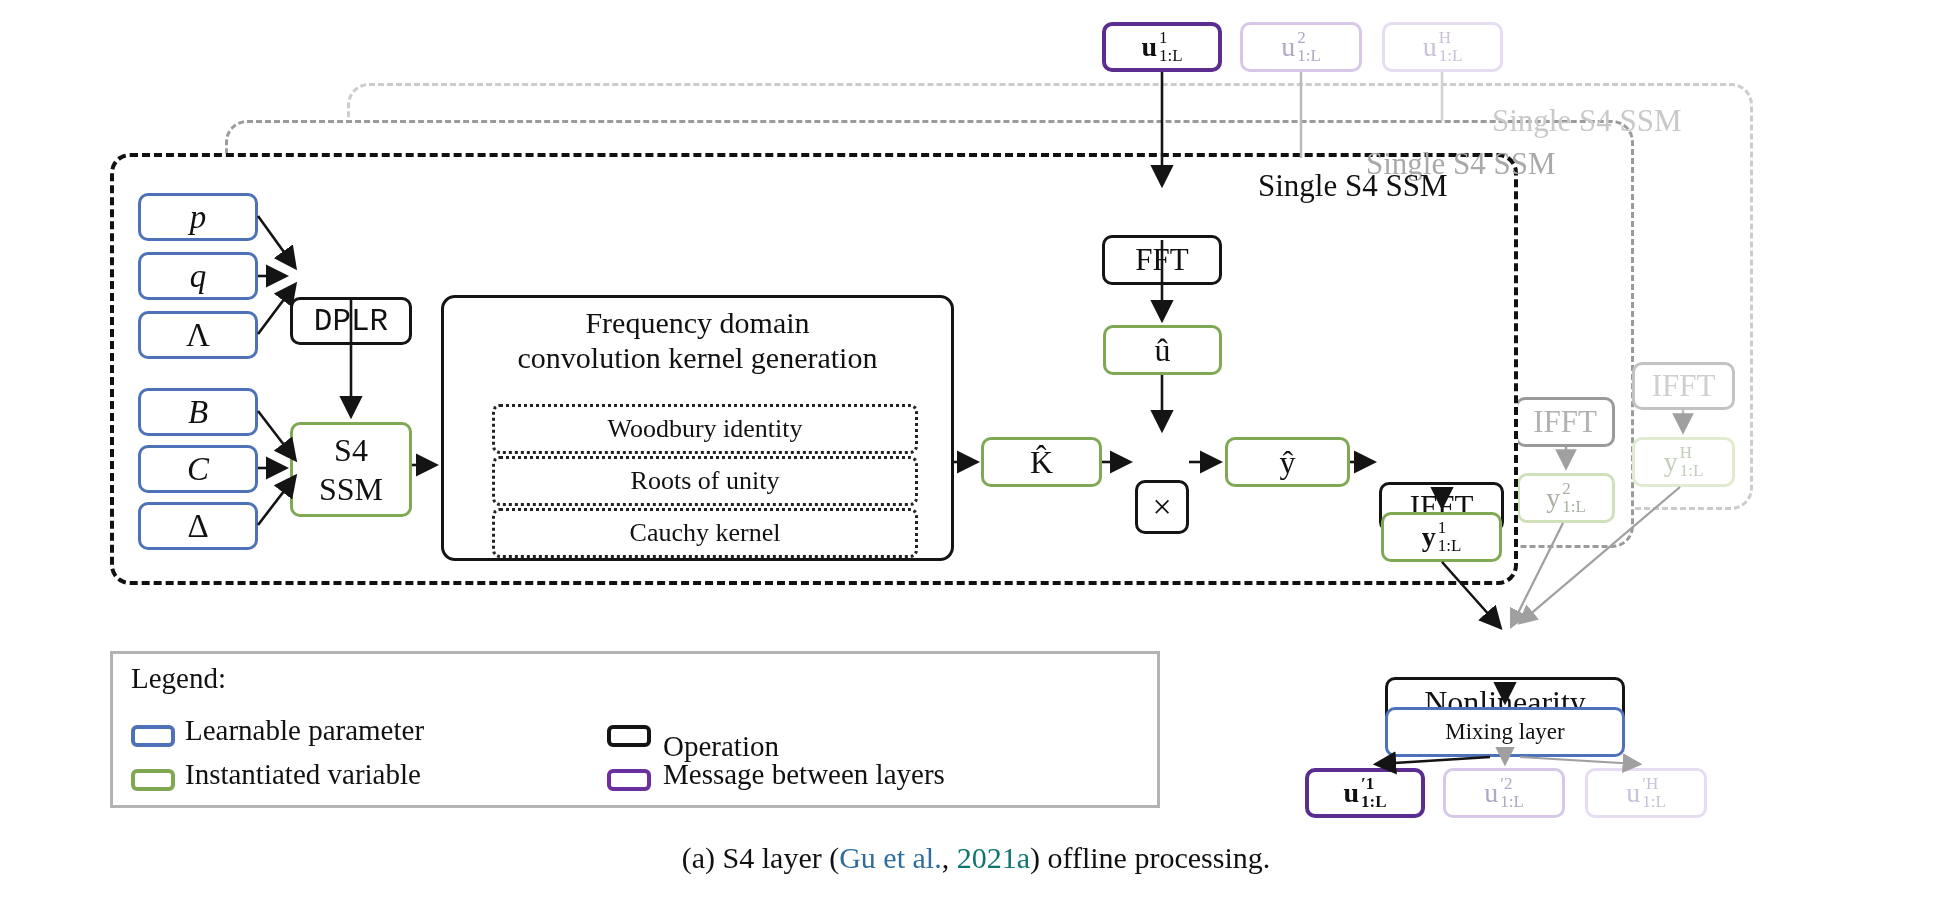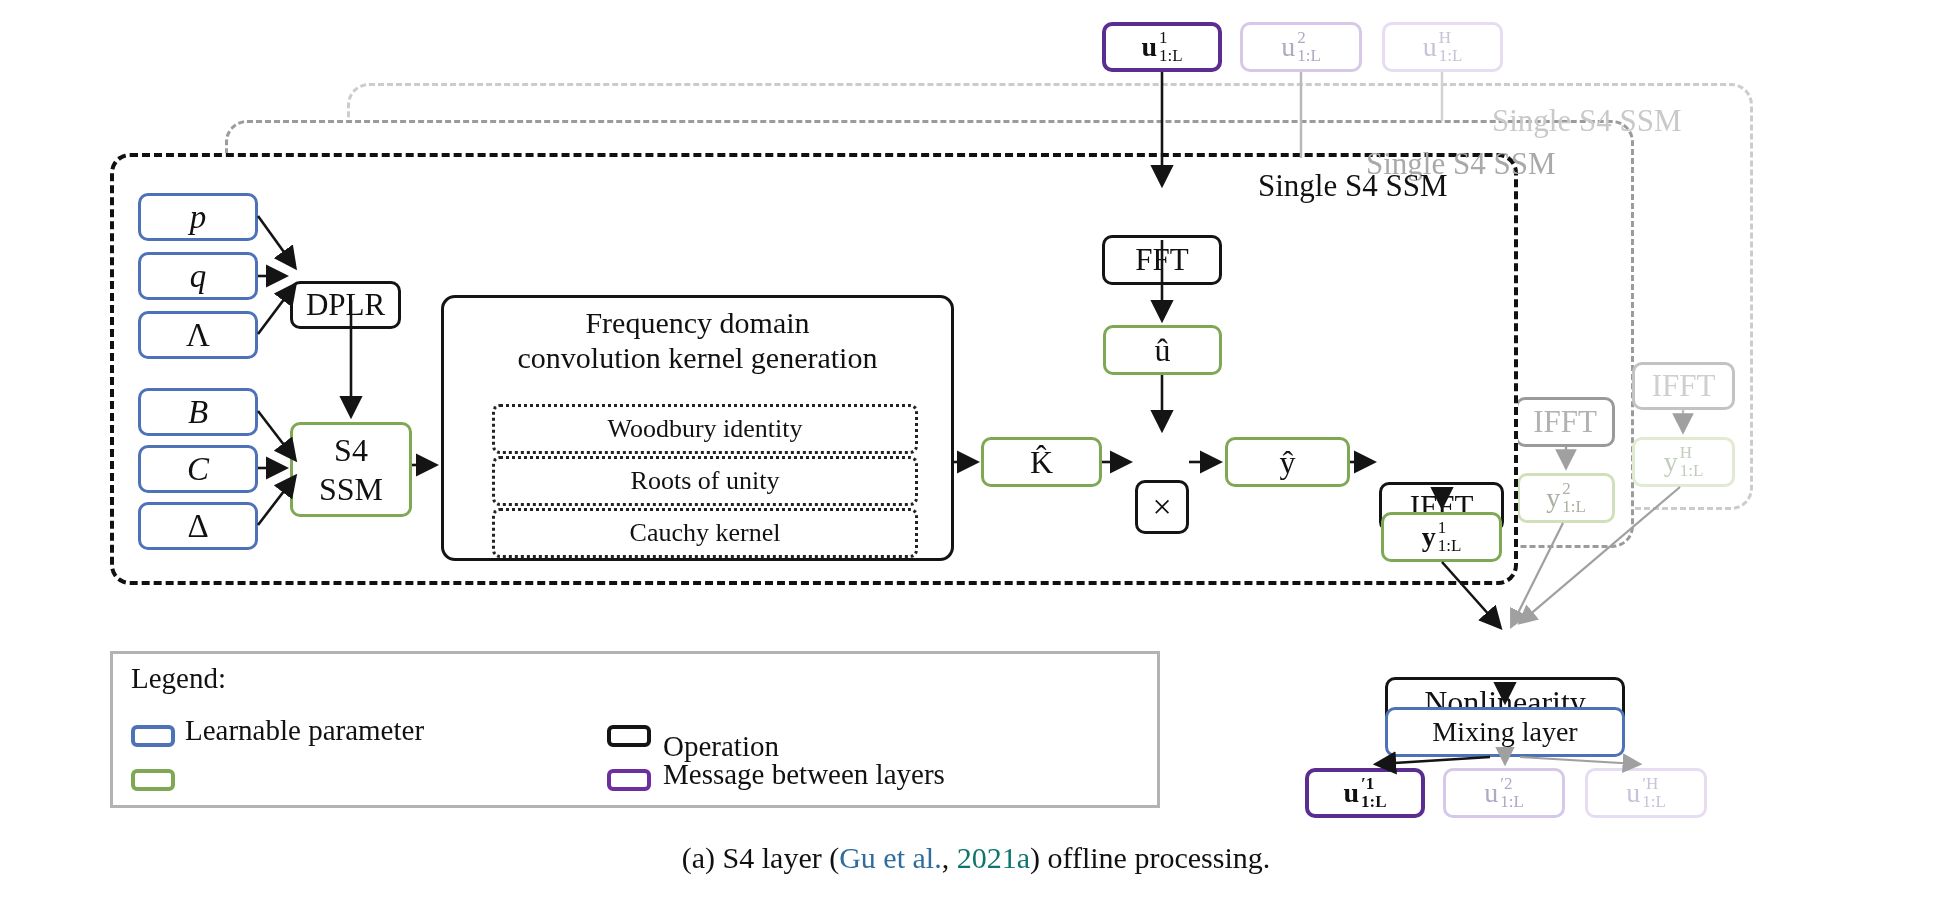--- a/index.html
+++ b/index.html
@@ -109,21 +109,21 @@
   <div class="box b-blue italic z5" style="left:138px;top:388px;width:120px;height:48px;">
     <span>B</span>
     </div>
   <div class="box b-blue italic z5" style="left:138px;top:445px;width:120px;height:48px;">
     <span>C</span>
     </div>
   <div class="box b-blue z5" style="left:138px;top:502px;width:120px;height:48px;">
     <span>Δ</span>
     </div>
 
-  <div class="box b-black z5" style="left:290px;top:236px;width:111px;height:48px;">
+  <div class="box b-black z5" style="left:290px;top:252px;width:122px;height:48px;font-family:Liberation Mono, monospace;">
     <span>DPLR</span>
     </div>
   <div class="box b-green z5" style="left:290px;top:422px;width:122px;height:95px;flex-direction:column;line-height:1.2;">
     <span>S4</span>
     <span>SSM</span>
   </div>
 
   <div class="box b-black z5" style="left:441px;top:250px;width:513px;height:266px;border-radius:14px;flex-direction:column;justify-content:flex-start;">
     <div style="font-size:30px;line-height:1.15;margin-top:8px;text-align:center;">
       <div>Frequency domain</div>
@@ -163,21 +163,21 @@
     <span class="bold">y</span>
     <span class="supsub">
         <span class="s">1</span>
         <span class="s">1:L</span>
       </span>
   </div>
 
   <div class="box b-black z5" style="left:1385px;top:632px;width:240px;height:50px;font-size:32px;">
     <span>Nonlinearity</span>
     </div>
-  <div class="box b-blue z5" style="left:1385px;top:707px;width:240px;height:50px;font-size:28px;">
+  <div class="box b-blue z5" style="left:1385px;top:707px;width:240px;height:50px;font-size:23px;">
     <span>Mixing layer</span>
     </div>
 
   <div class="box b-purple z5" style="left:1305px;top:768px;width:120px;height:50px;">
     <span class="bold">u</span>
     <span class="supsub" style="font-weight:bold;">
         <span class="s">′1</span>
         <span class="s">1:L</span>
       </span>
   </div>
@@ -194,20 +194,21 @@
         <span class="s">′H</span>
         <span class="s">1:L</span>
       </span>
   </div>
 
   <div class="abs" style="left:110px;top:651px;width:1050px;height:157px;border:3px solid #b3b3b3;background:#fff;z-index:5;">
     <div class="legend-text" style="left:18px;top:8px;">Legend:</div>
     <div class="legend-swatch" style="left:18px;top:71px;border:4px solid #4e72b8;"></div>
     <div class="legend-text" style="left:72px;top:60px;">Learnable parameter</div>
     <div class="legend-swatch" style="left:18px;top:115px;border:4px solid #7fa855;"></div>
+    <div class="legend-text" style="left:72px;top:104px;">Instantiated variable</div>
     <div class="legend-swatch" style="left:494px;top:71px;border:4px solid #141414;"></div>
     <div class="legend-text" style="left:550px;top:60px;margin-top:16px;">Operation</div>
     <div class="legend-swatch" style="left:494px;top:115px;border:4px solid #6b2fa0;"></div>
     <div class="legend-text" style="left:550px;top:104px;">Message between layers</div>
   </div>
 
   <div class="caption">
     <span>(a) S4 layer (</span><a href="#" style="color:#2e6d9e;">Gu et al.</a><span>, </span><a href="#" style="color:#0f766e;">2021a</a><span>) offline processing.</span>
   </div>
 

